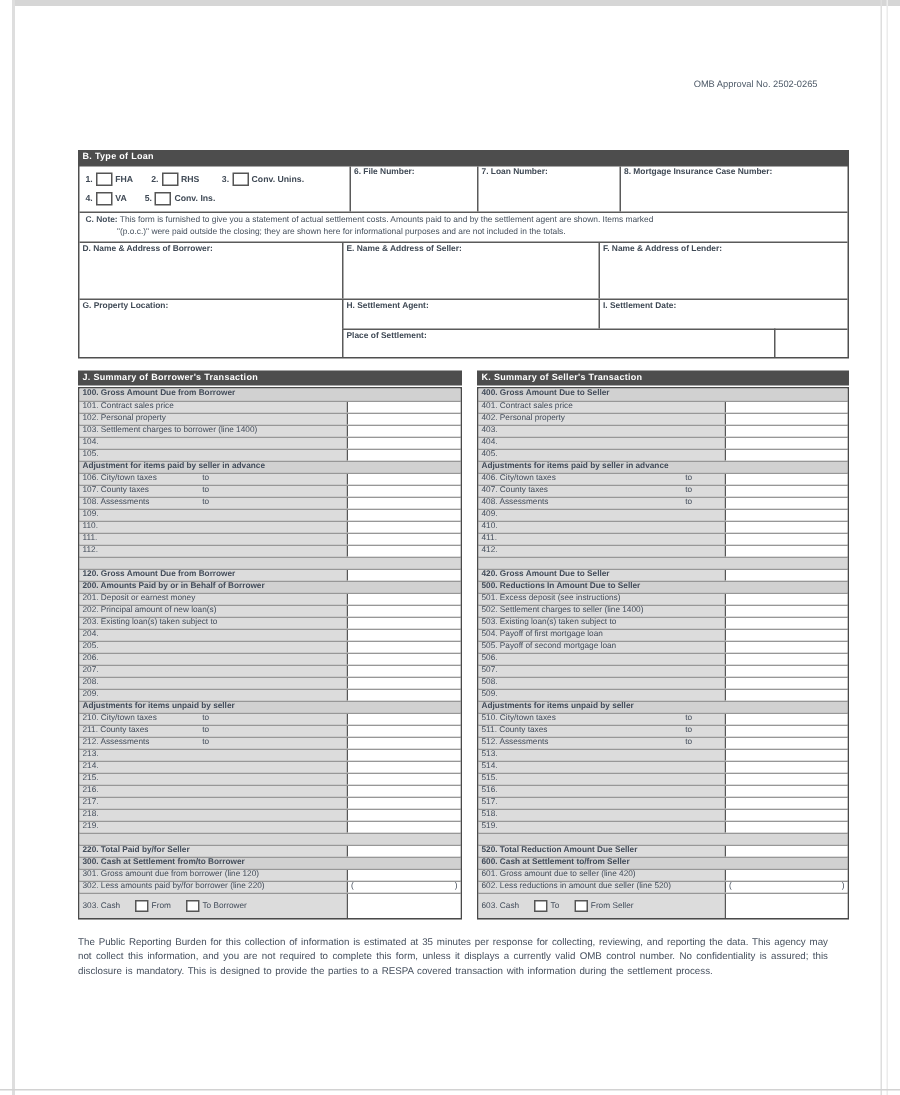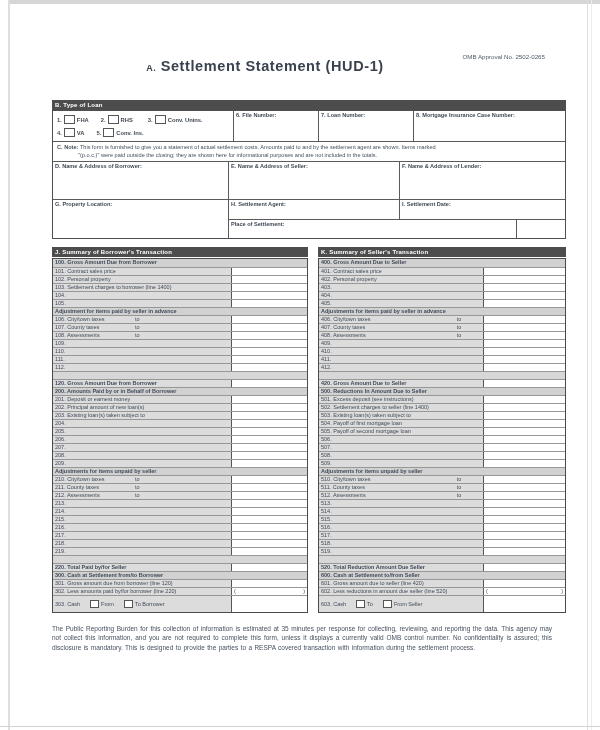--- a/index.html
+++ b/index.html
@@ -71,24 +71,20 @@
 
 <div class="canvas">
   <div class="edge-top"></div>
   <div class="edge-left"></div>
   <div class="edge-right"></div>
   <div class="edge-right2"></div>
   <div class="edge-bottom"></div>
 
   <div class="omb">OMB Approval No. 2502-0265</div>
 
-  <div class="title">
-    <span class="pfx">A.</span>
-    <span class="main">Settlement Statement (HUD-1)</span>
-  </div>
 
   <div class="form">
 
     <div class="bar">B. Type of Loan</div>
 
     <div class="tt">
       <div class="tt-r1">
         <div class="lt">
           <div class="lt-row">
             <span class="lt-item">

